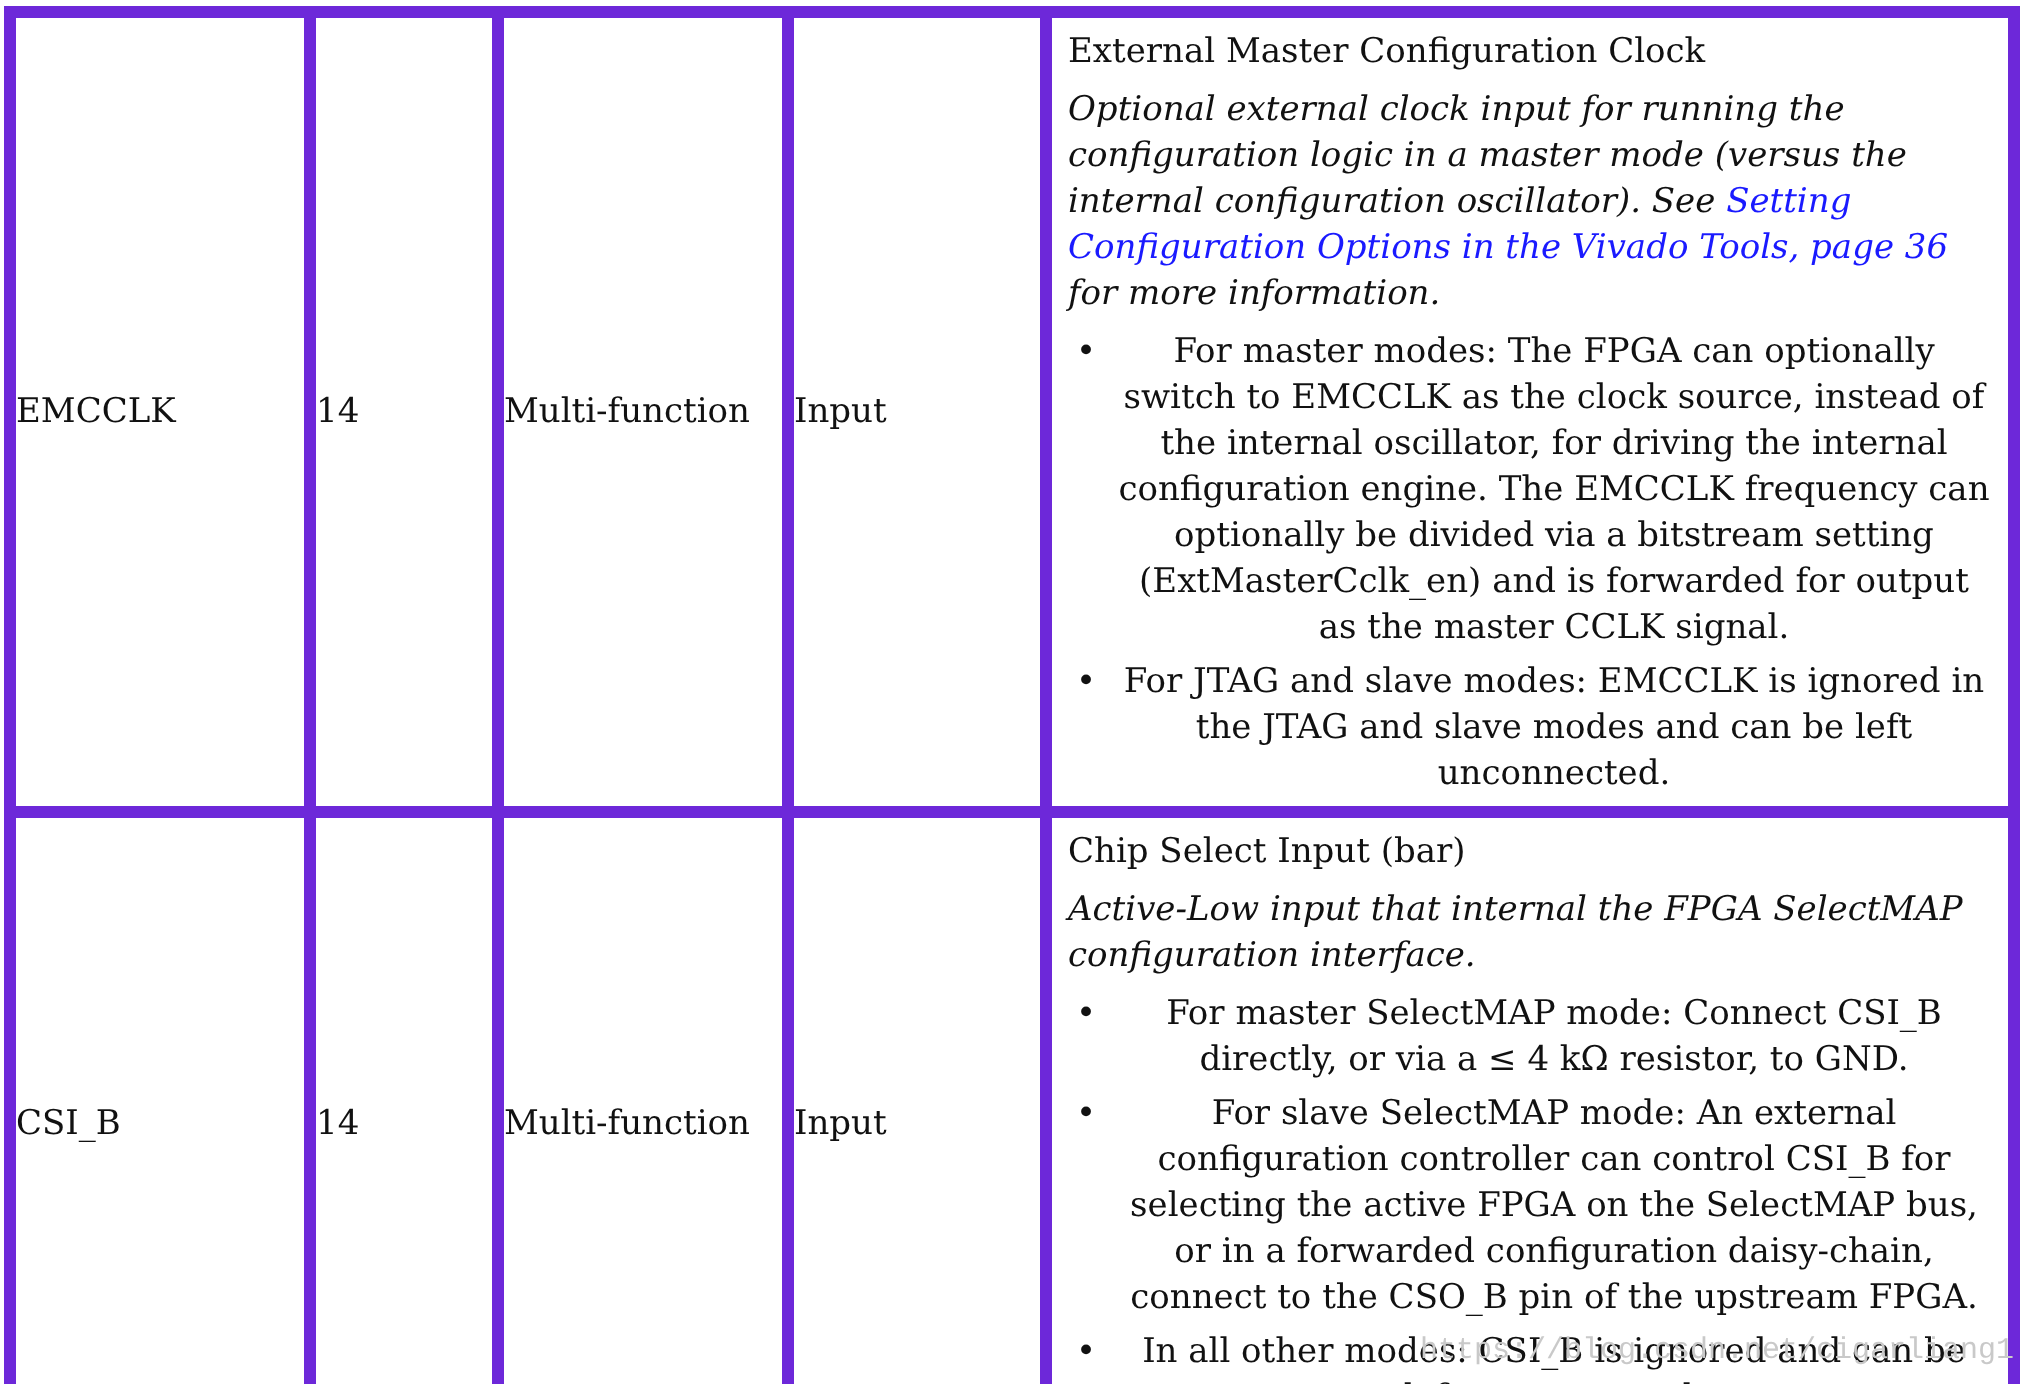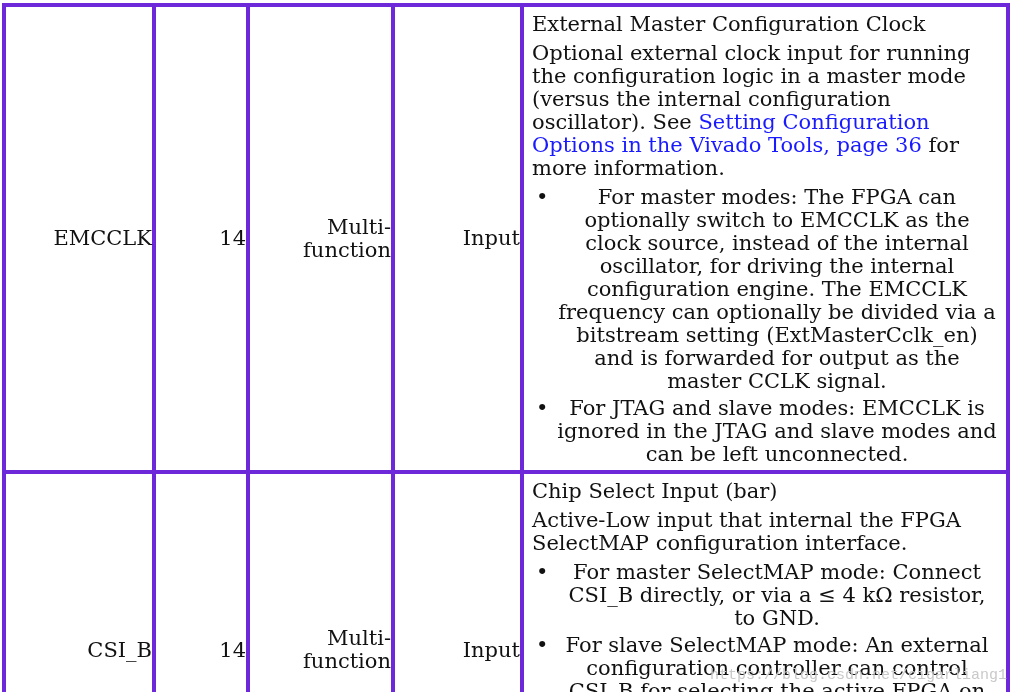--- a/index.html
+++ b/index.html
@@ -1,24 +1,24 @@
 <!DOCTYPE html>
 <html><head>
 <meta charset="utf-8">
 <style>
   html, body { margin: 0; padding: 0; background: #ffffff; }
   body { width: 1013px; height: 692px; position: relative; overflow: hidden;
          font-family: "DejaVu Serif", "Liberation Serif", serif; color: #111; }
   table { position: absolute; left: 2px; top: 3px; border-collapse: collapse;
           table-layout: fixed; width: 1008px; }
-  td { border: 4px solid #6d28d9; padding: 0; vertical-align: middle; font-size: 21px; line-height: 23px; }
-  td.c { text-align: right; }
+  td { border: 6px solid #6d28d9; padding: 0; vertical-align: middle; font-size: 17px; line-height: 23px; }
+  td.c { text-align: left; }
   td.desc { vertical-align: top; padding: 6px 8px 0 8px; }
   .title { margin: 0 0 6px 0; }
-  .para { margin: 0 0 6px 0; }
+  .para { margin: 0 0 6px 0; font-style: italic; }
   .link { color: #1a1aff; }
   ul { margin: 0; padding: 0 0 0 24px; list-style: none; }
   li { position: relative; margin-bottom: 4px; text-align: center; }
   li::before { content: "•"; position: absolute; left: -20px; top: 0; }
   .watermark { position: absolute; right: 6px; bottom: 8px; font-family: Liberation Mono, monospace;
                font-size: 15px; color: #c9c9c9; }
 </style>
 </head>
 <body>
 
@@ -48,21 +48,21 @@
   <tr style="height:307px">
     <td class="c">CSI_B</td>
     <td class="c">14</td>
     <td class="c">Multi-function</td>
     <td class="c">Input</td>
     <td class="desc">
       <div class="title">Chip Select Input (bar)</div>
       <div class="para">Active-Low input that internal the FPGA SelectMAP configuration interface.</div>
       <ul>
         <li>For master SelectMAP mode: Connect CSI_B directly, or via a ≤ 4 kΩ resistor, to GND.</li>
-        <li>For slave SelectMAP mode: An external configuration controller can control CSI_B for selecting the active FPGA on the SelectMAP bus, or in a parallel configuration daisy-chain, connect to the CSO_B pin of the upstream FPGA.</li>
+        <li>For slave SelectMAP mode: An external configuration controller can control CSI_B for selecting the active FPGA on the SelectMAP bus, or in a forwarded configuration daisy-chain, connect to the CSO_B pin of the upstream FPGA.</li>
         <li>In all other modes: CSI_B is ignored and can be left unconnected.</li>
       </ul>
     </td>
   </tr>
 </tbody>
   </table>
 
 <div class="watermark">https://blog.csdn.net/cigarliang1</div>
 
 </body></html>

